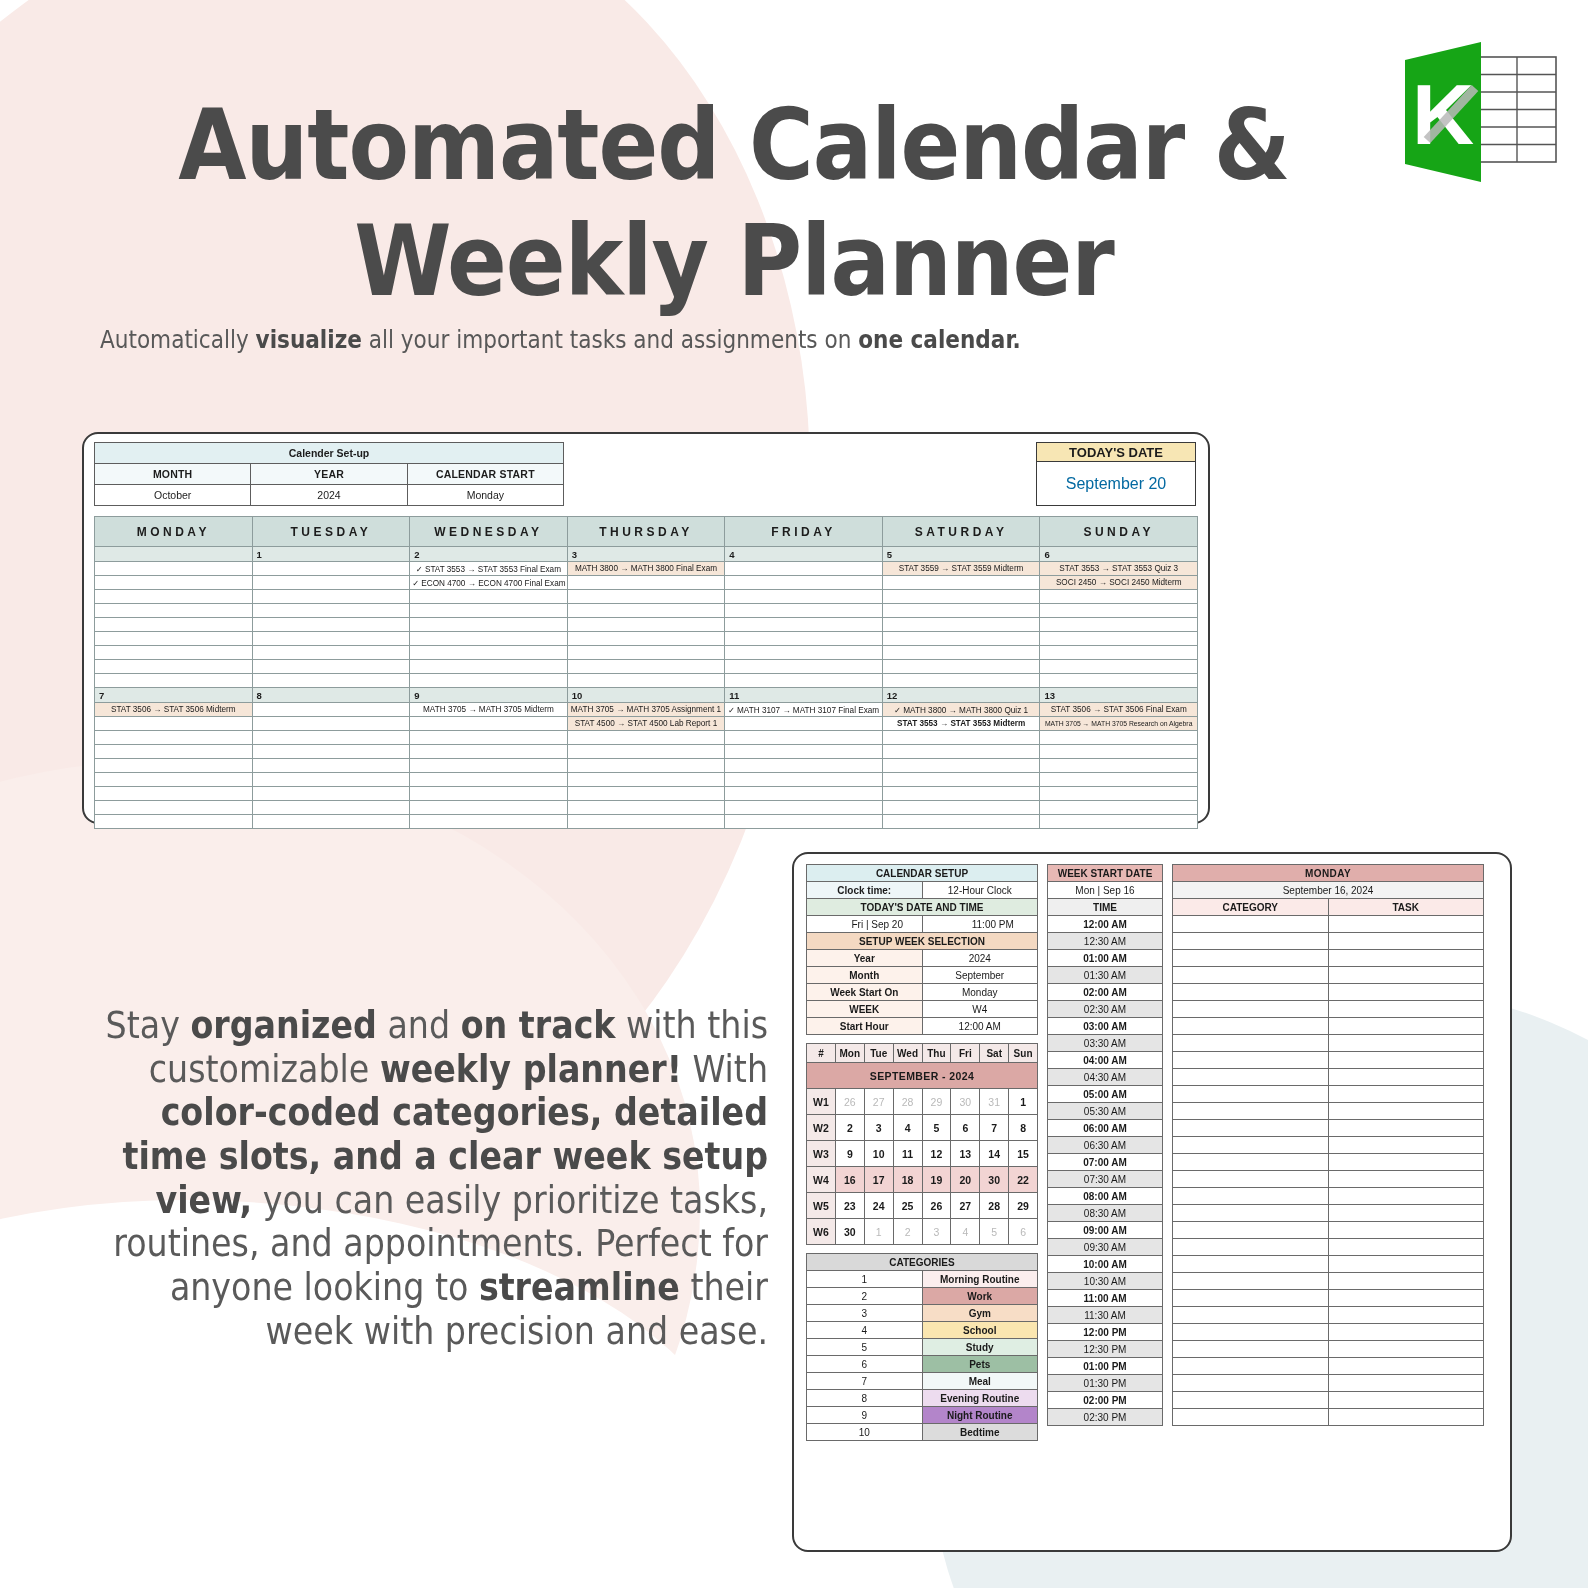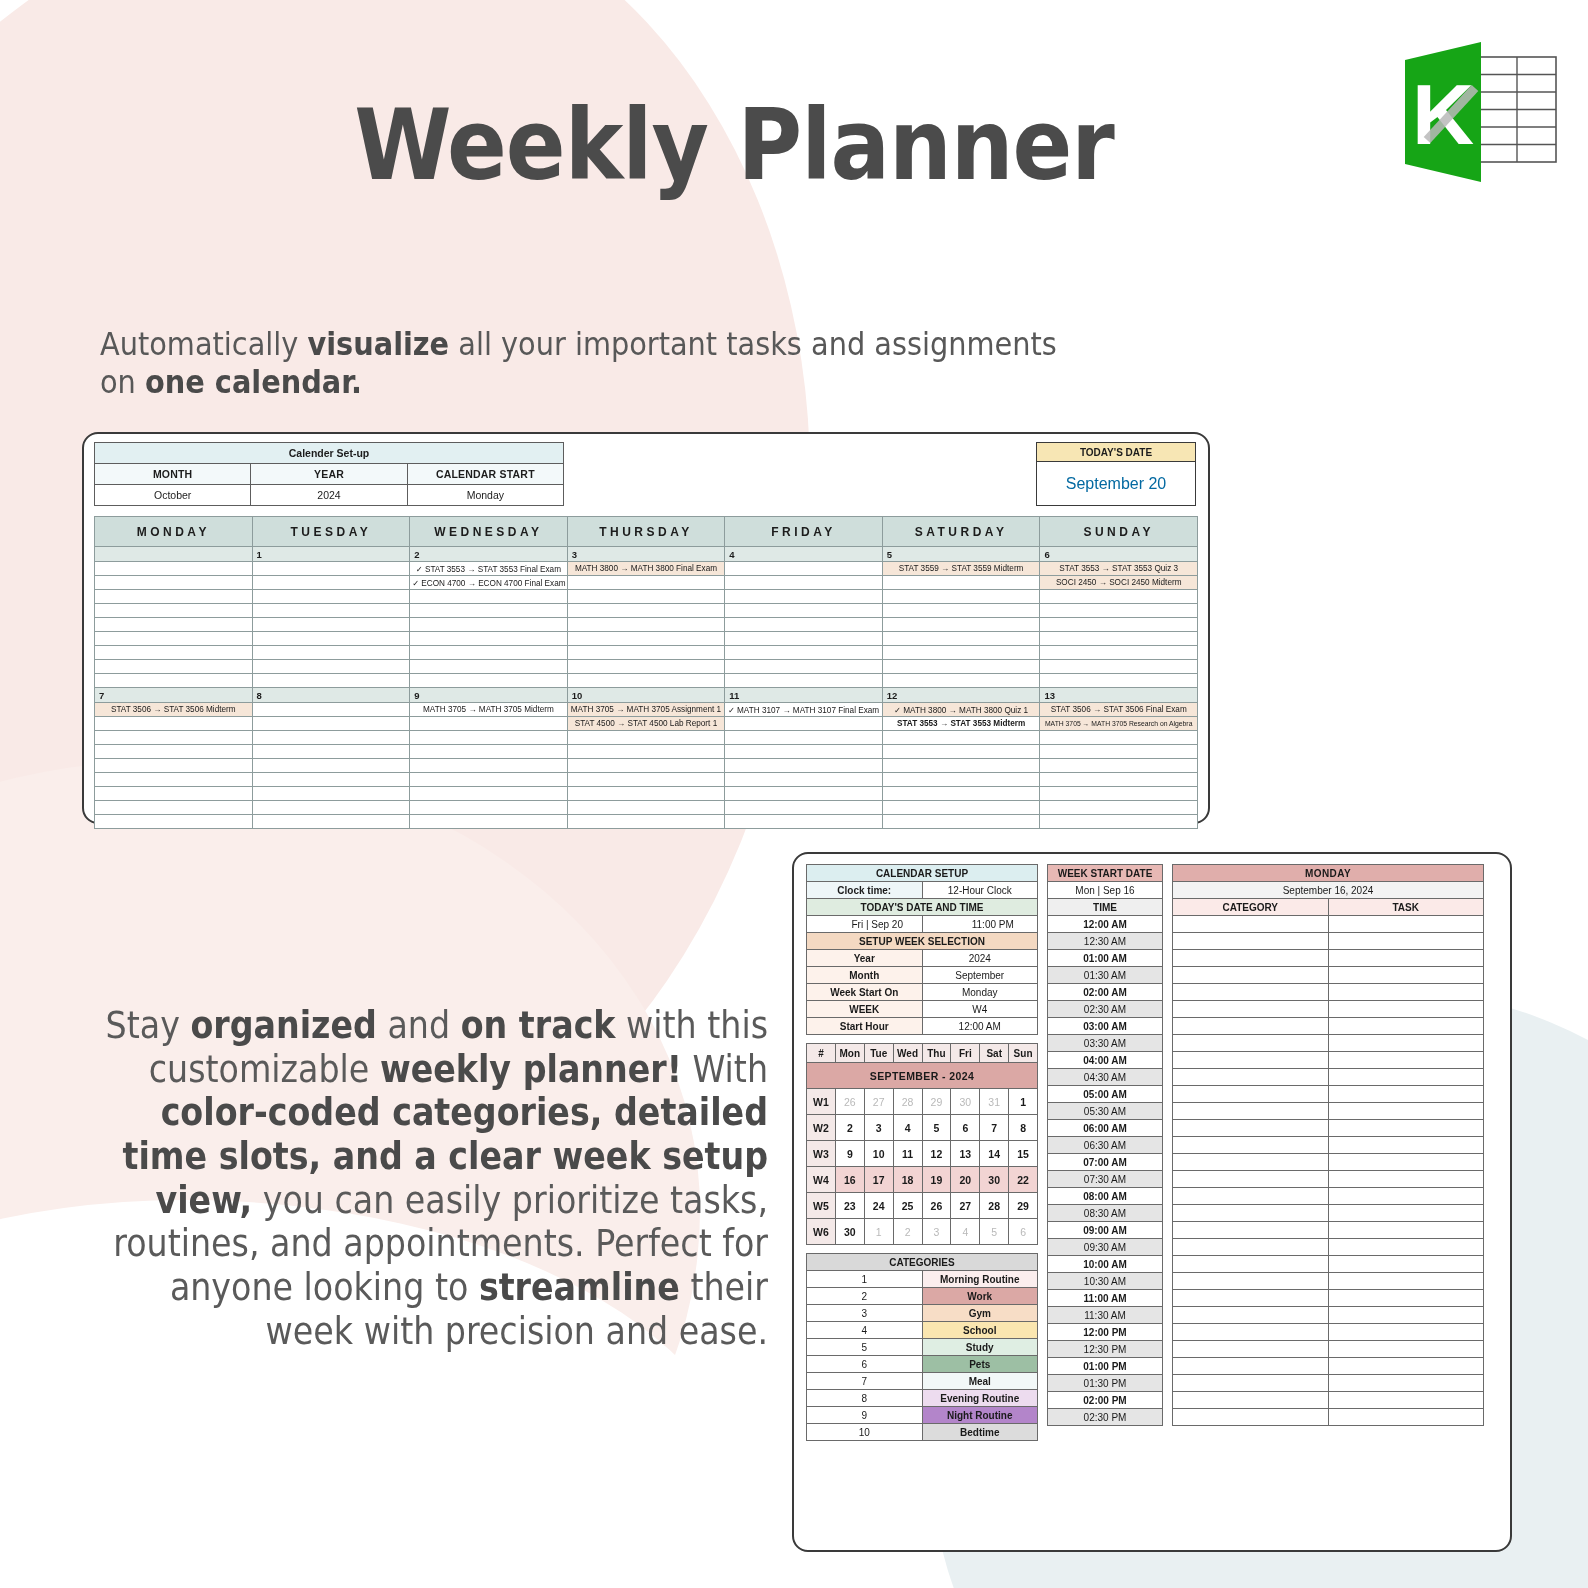--- a/index.html
+++ b/index.html
@@ -50,21 +50,21 @@
     font-size:98px;
     line-height:1.18;
     color:#4b4b4b;
     letter-spacing:-1px;
     padding-right:120px;
     z-index:3;
   }
   .title .l2{ display:block; }
   .subtitle{
     position:absolute; left:100px; top:326px; width:960px;
-    font-size:32px; line-height:1.18; color:#585858;
+    font-size:24px; line-height:1.18; color:#585858;
     font-family:"DejaVu Sans Condensed","Liberation Sans", sans-serif;
     z-index:3;
   }
   .subtitle b{ font-weight:700; color:#4a4a4a; }
 
   
   .logo{ position:absolute; right:30px; top:32px; width:175px; height:160px; z-index:4;}
 
   
   .cal-card{
@@ -77,21 +77,21 @@
   .setup-tbl{ width:470px; border:1.2px solid #4a4a4a; }
   .setup-tbl td{ border:1.2px solid #5d5d5d; text-align:center; height:21px;
       font-size:10.5px; color:#1c1c1c; }
   .setup-title{ background:#e2f0f2; font-weight:700; font-size:11px;}
   .setup-head{ background:#f3f9fa; font-weight:700; font-size:10.5px; letter-spacing:.2px;}
   .setup-val{ background:#ffffff; font-size:11px; }
 
   .today-wrap{ position:absolute; right:12px; top:8px; width:160px;}
   .today-tbl{ width:100%; border:1.4px solid #3a3a3a; }
   .today-tbl td{ border:1.2px solid #3a3a3a; text-align:center; }
-  .today-head{ background:#f7e6b4; font-weight:700; font-size:10px; height:19px; color:#1c1c1c;}
+  .today-head{ background:#f7e6b4; font-weight:700; font-size:13px; height:19px; color:#1c1c1c;}
   .today-val{ background:#fff; font-size:16px; height:44px; color:#0369a1;}
 
   .month-tbl{ position:absolute; left:10px; top:82px; width:1104px; border:1.6px solid #3a3a3a;}
   .month-tbl td{ border:1px solid #8d9c9c; }
   .dow{ background:#cfdedb; text-align:center; font-weight:700; font-size:12px;
         letter-spacing:3.5px; height:30px; color:#1c1c1c; }
   .daynum-row td{ background:#dfe9e6; height:15px; font-size:9.5px; padding-left:4px;
         color:#1c1c1c; vertical-align:middle; font-weight:600;}
   .slot{ height:14px; border-top:1px solid #e6e6e6 !important; border-bottom:1px solid #e6e6e6 !important;}
   .ev{ font-size:8.2px; padding:0 2px; white-space:nowrap; overflow:hidden;
@@ -175,20 +175,21 @@
       <line x1="95" y1="95" x2="173" y2="95" stroke="#555" stroke-width="1.4"></line>
       <line x1="95" y1="112.5" x2="173" y2="112.5" stroke="#555" stroke-width="1.4"></line>
       <polygon points="22,28 98,10 98,150 22,132" fill="#16a516"></polygon>
       <text x="60" y="112" font-family="'Liberation Sans',sans-serif" font-size="86" font-weight="700" fill="#ffffff" text-anchor="middle">K</text>
       <line x1="44" y1="108" x2="92" y2="56" stroke="#b9b9b9" stroke-width="9" opacity="0.85"></line>
     </g>
   </svg>
 </div>
 
 <div class="title">
+  <span>Automated Calendar &amp;</span>
   <span class="l2">Weekly Planner</span>
 </div>
 
 <div class="subtitle">
   <span>Automatically </span><b>visualize</b><span> all your important tasks and assignments on </span><b>one calendar.</b>
 </div>
 
 <div class="cal-card">
 
   <table class="grid setup-tbl">

